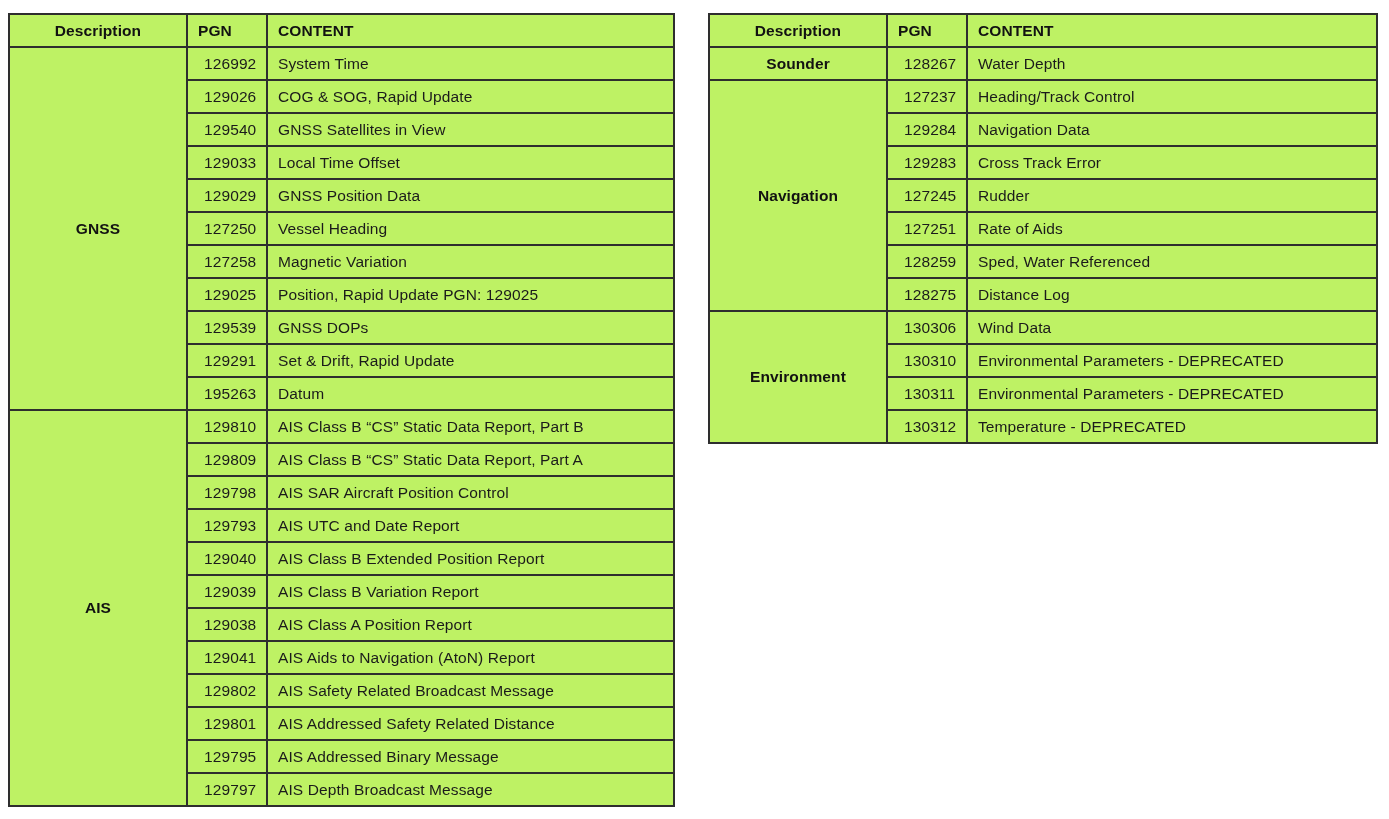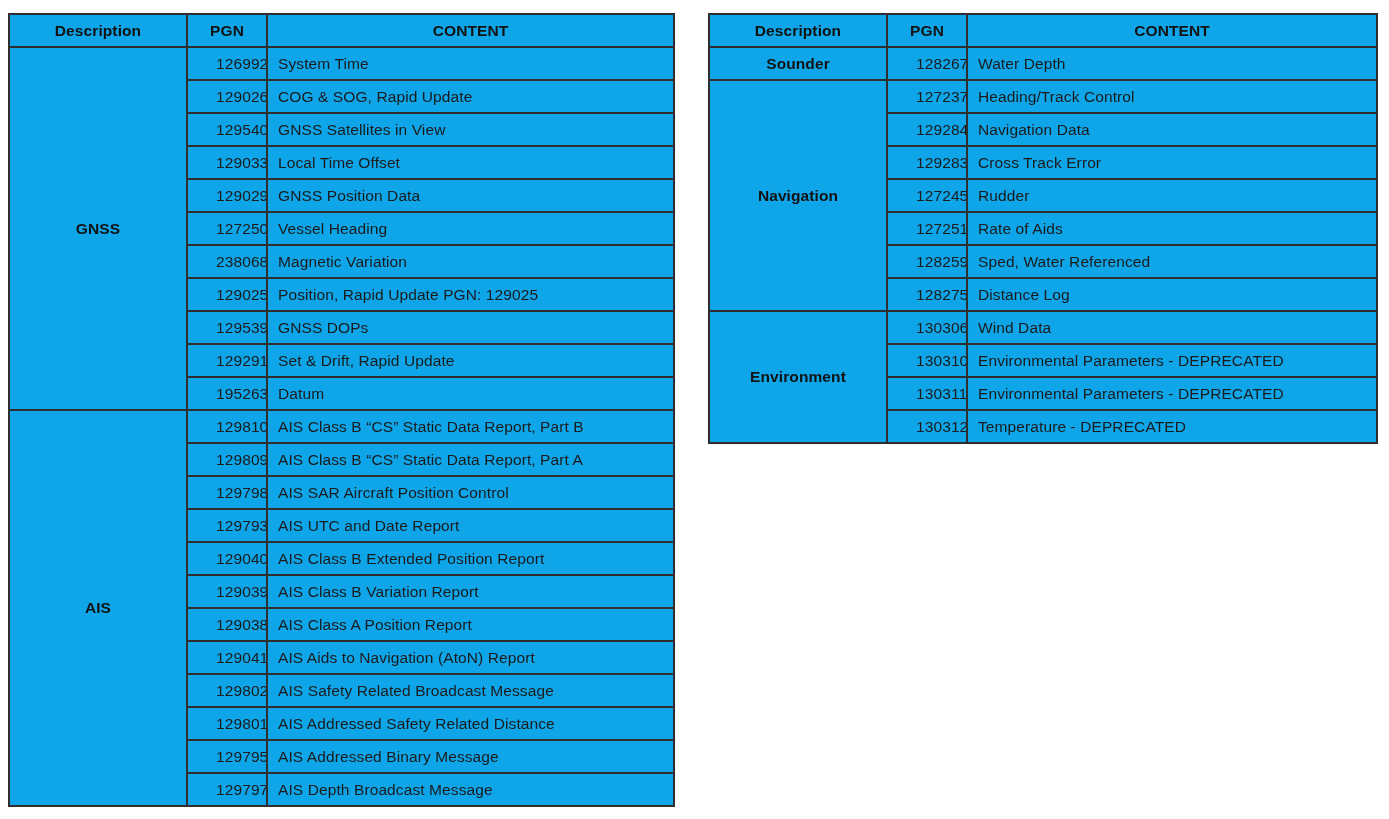--- a/index.html
+++ b/index.html
@@ -11,21 +11,21 @@
     position: relative;
     width: 1389px;
     height: 819px;
     background: #ffffff;
     font-family: "Liberation Sans", sans-serif;
   }
   table.pgn-table {
     position: absolute;
     border-collapse: collapse;
     table-layout: fixed;
-    background: #0ea5e9;
+    background: #bef264;
   }
   table.pgn-table.left  { left: 8px;   top: 13px; width: 667px; }
   table.pgn-table.right { left: 708px; top: 13px; width: 670px; }
 
   .pgn-table th,
   .pgn-table td {
     border: 2px solid #2e2e2e;
     height: 33px;
     box-sizing: border-box;
     padding: 0 10px;
@@ -37,29 +37,28 @@
     overflow: hidden;
     vertical-align: middle;
     text-align: left;
   }
   .pgn-table col.c-desc    { width: 178px; }
   .pgn-table col.c-pgn     { width: 80px;  }
 
   .pgn-table th {
     font-weight: bold;
     color: #121212;
-    text-align: center;
   }
   .pgn-table th.col-desc,
   .pgn-table td.group-cell {
     text-align: center;
     font-weight: bold;
     color: #121212;
   }
-  .pgn-table td.col-pgn { padding-left: 28px; }
+  .pgn-table td.col-pgn { padding-left: 16px; }
 </style>
 </head>
 <body>
 
 <div class="page">
 
   <table class="pgn-table left">
     <colgroup>
       <col class="c-desc">
         <col class="c-pgn">
@@ -92,21 +91,21 @@
         </tr>
         <tr>
           <td class="col-pgn">129029</td>
           <td class="col-content">GNSS Position Data</td>
         </tr>
         <tr>
           <td class="col-pgn">127250</td>
           <td class="col-content">Vessel Heading</td>
         </tr>
         <tr>
-          <td class="col-pgn">238068</td>
+          <td class="col-pgn">127258</td>
           <td class="col-content">Magnetic Variation</td>
         </tr>
         <tr>
           <td class="col-pgn">129025</td>
           <td class="col-content">Position, Rapid Update PGN: 129025</td>
         </tr>
         <tr>
           <td class="col-pgn">129539</td>
           <td class="col-content">GNSS DOPs</td>
         </tr>

